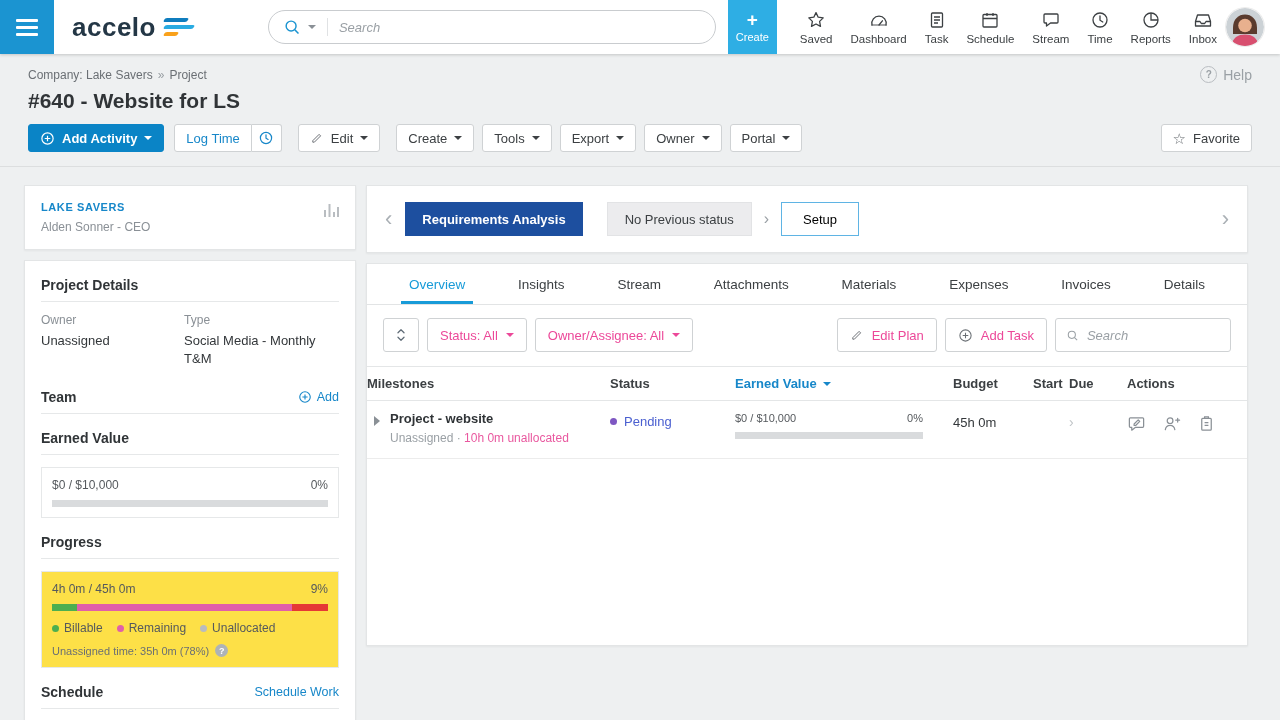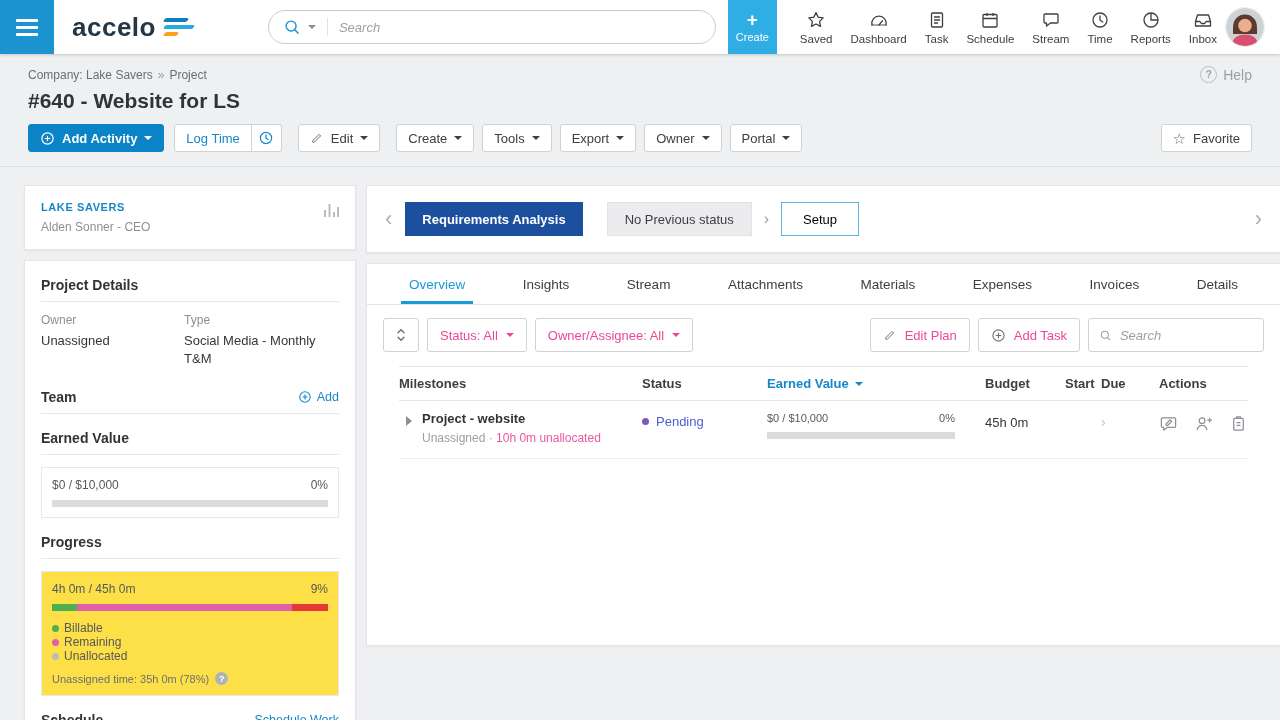--- a/index.html
+++ b/index.html
@@ -79,21 +79,21 @@
   .sec .sec-title { font-size:14px; font-weight:bold; color:#303437; }
   .link { color:#1787c9; font-size:12.5px; cursor:pointer; display:inline-flex; align-items:center; gap:5px; }
   .kv-grid { display:grid; grid-template-columns:1fr 1.2fr; gap:5px 14px; padding:11px 0 6px; }
   .k { font-size:12px; color:#8a9096; }
   .v { font-size:13px; color:#33373a; line-height:1.35; }
   .panel-box { border:1px solid #e6e8e9; padding:10px; margin-top:12px; }
   .panel-box.grey { background:#fde047; }
   .val-row { display:flex; justify-content:space-between; font-size:12px; color:#55595d; }
   .bar { height:7px; background:#d9dbdd; margin-top:8px; display:flex; overflow:hidden; }
   .bar span { display:block; height:100%; }
-  .legend { display:flex; margin-top:10px;flex-direction:column; }
+  .legend { display:flex; gap:14px; margin-top:10px; }
   .legend-item { display:flex; align-items:center; gap:5px; font-size:12px; color:#55595d; }
   .dot { width:7px; height:7px; border-radius:50%; display:inline-block; }
   .note-row { display:flex; align-items:center; gap:6px; margin-top:9px; font-size:11px; color:#6a6f74; }
   .q-circle { width:13px; height:13px; background:#aeb3b7; color:#fff; border-radius:50%;
               font-size:9px; font-weight:bold; display:flex; align-items:center; justify-content:center; }
 
   
   .status-card { height:68px; display:flex; align-items:center; padding:0 18px; }
   .flow-arrow { color:#aab0b5; font-size:22px; line-height:1; cursor:pointer; user-select:none; }
   .pill { height:34px; display:inline-flex; align-items:center; padding:0 17px; font-size:13px; cursor:pointer; }
@@ -112,21 +112,21 @@
   .filter-row { display:flex; align-items:center; gap:8px; padding:13px 16px 12px; }
   .fbtn { height:34px; border:1px solid #cfd2d4; border-radius:3px; background:#fff; font-size:13px;
           color:#ec4899; display:inline-flex; align-items:center; gap:8px; padding:0 12px; cursor:pointer; }
   .fbtn.icon-only { width:36px; justify-content:center; padding:0; }
   .spacer { flex:1; }
   .mini-search { width:176px; height:34px; border:1px solid #cfd2d4; border-radius:3px;
                  display:flex; align-items:center; gap:8px; padding:0 10px; background:#fff; }
   .mini-search input { border:none; outline:none; width:100%; font-size:13px;
                        font-family:"Liberation Sans", sans-serif; }
   .mini-search input::placeholder { font-style:italic; color:#9aa0a5; }
-  .tbl { margin:2px 32px 0; }
+  .tbl { margin:2px 0 0; }
   .thead, .trow { display:grid; grid-template-columns:243px 125px 218px 80px 36px 58px 1fr; align-items:center; }
   .thead { border-top:1px solid #e4e6e7; border-bottom:1px solid #e4e6e7; padding:9px 0;
            font-size:13px; font-weight:bold; color:#3c4043; }
   .th-sort { color:#1787c9; display:flex; align-items:center; gap:6px; cursor:pointer; }
   .trow { border-bottom:1px solid #ececec; padding:10px 0 13px; align-items:flex-start; }
   .cell-name { display:flex; }
   .tri { width:0; height:0; border-top:5px solid transparent; border-bottom:5px solid transparent;
          border-left:6px solid #8a9096; margin:5px 10px 0 7px; cursor:pointer; flex:none; }
   .m-name { font-size:13px; font-weight:bold; color:#303437; cursor:pointer; }
   .m-sub { font-size:12px; margin-top:5px; color:#9aa0a5; }

